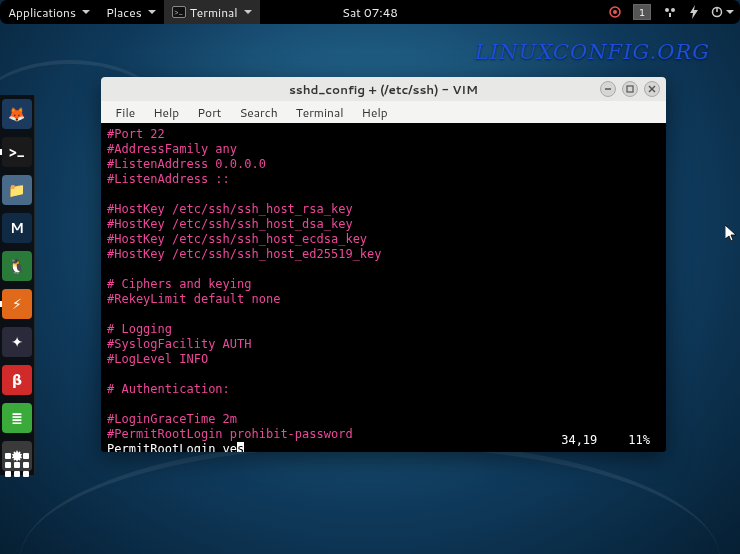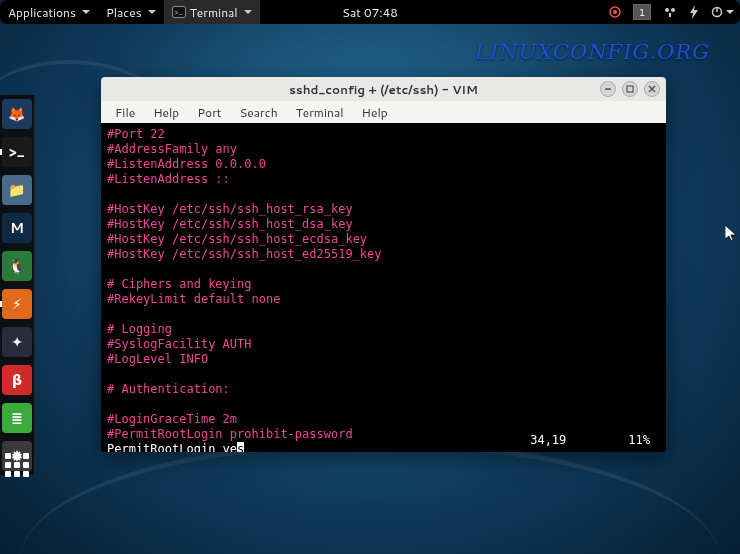--- a/index.html
+++ b/index.html
@@ -117,21 +117,21 @@
     position: relative;
   }
   .hl { color: #ec4899; }
   .cursor-cell {
     background: #fff; color: #000; display: inline-block;
   }
   .vim-status {
     position: absolute; bottom: 4px; left: 6px; right: 6px;
     display: flex; justify-content: flex-end;
     font-family: "DejaVu Sans Mono", monospace; font-size: 12px;
-    gap: 62px; padding-right: 10px;
+    gap: 31px; padding-right: 10px;
   }
   
   .swoosh {
     position: absolute; border-color: rgba(255,255,255,0.08);
     border-style: solid; border-width: 0;
     border-radius: 50%; pointer-events: none;
   }
   
   .mouse-cursor {
     position: absolute; top: 225px; left: 725px;

